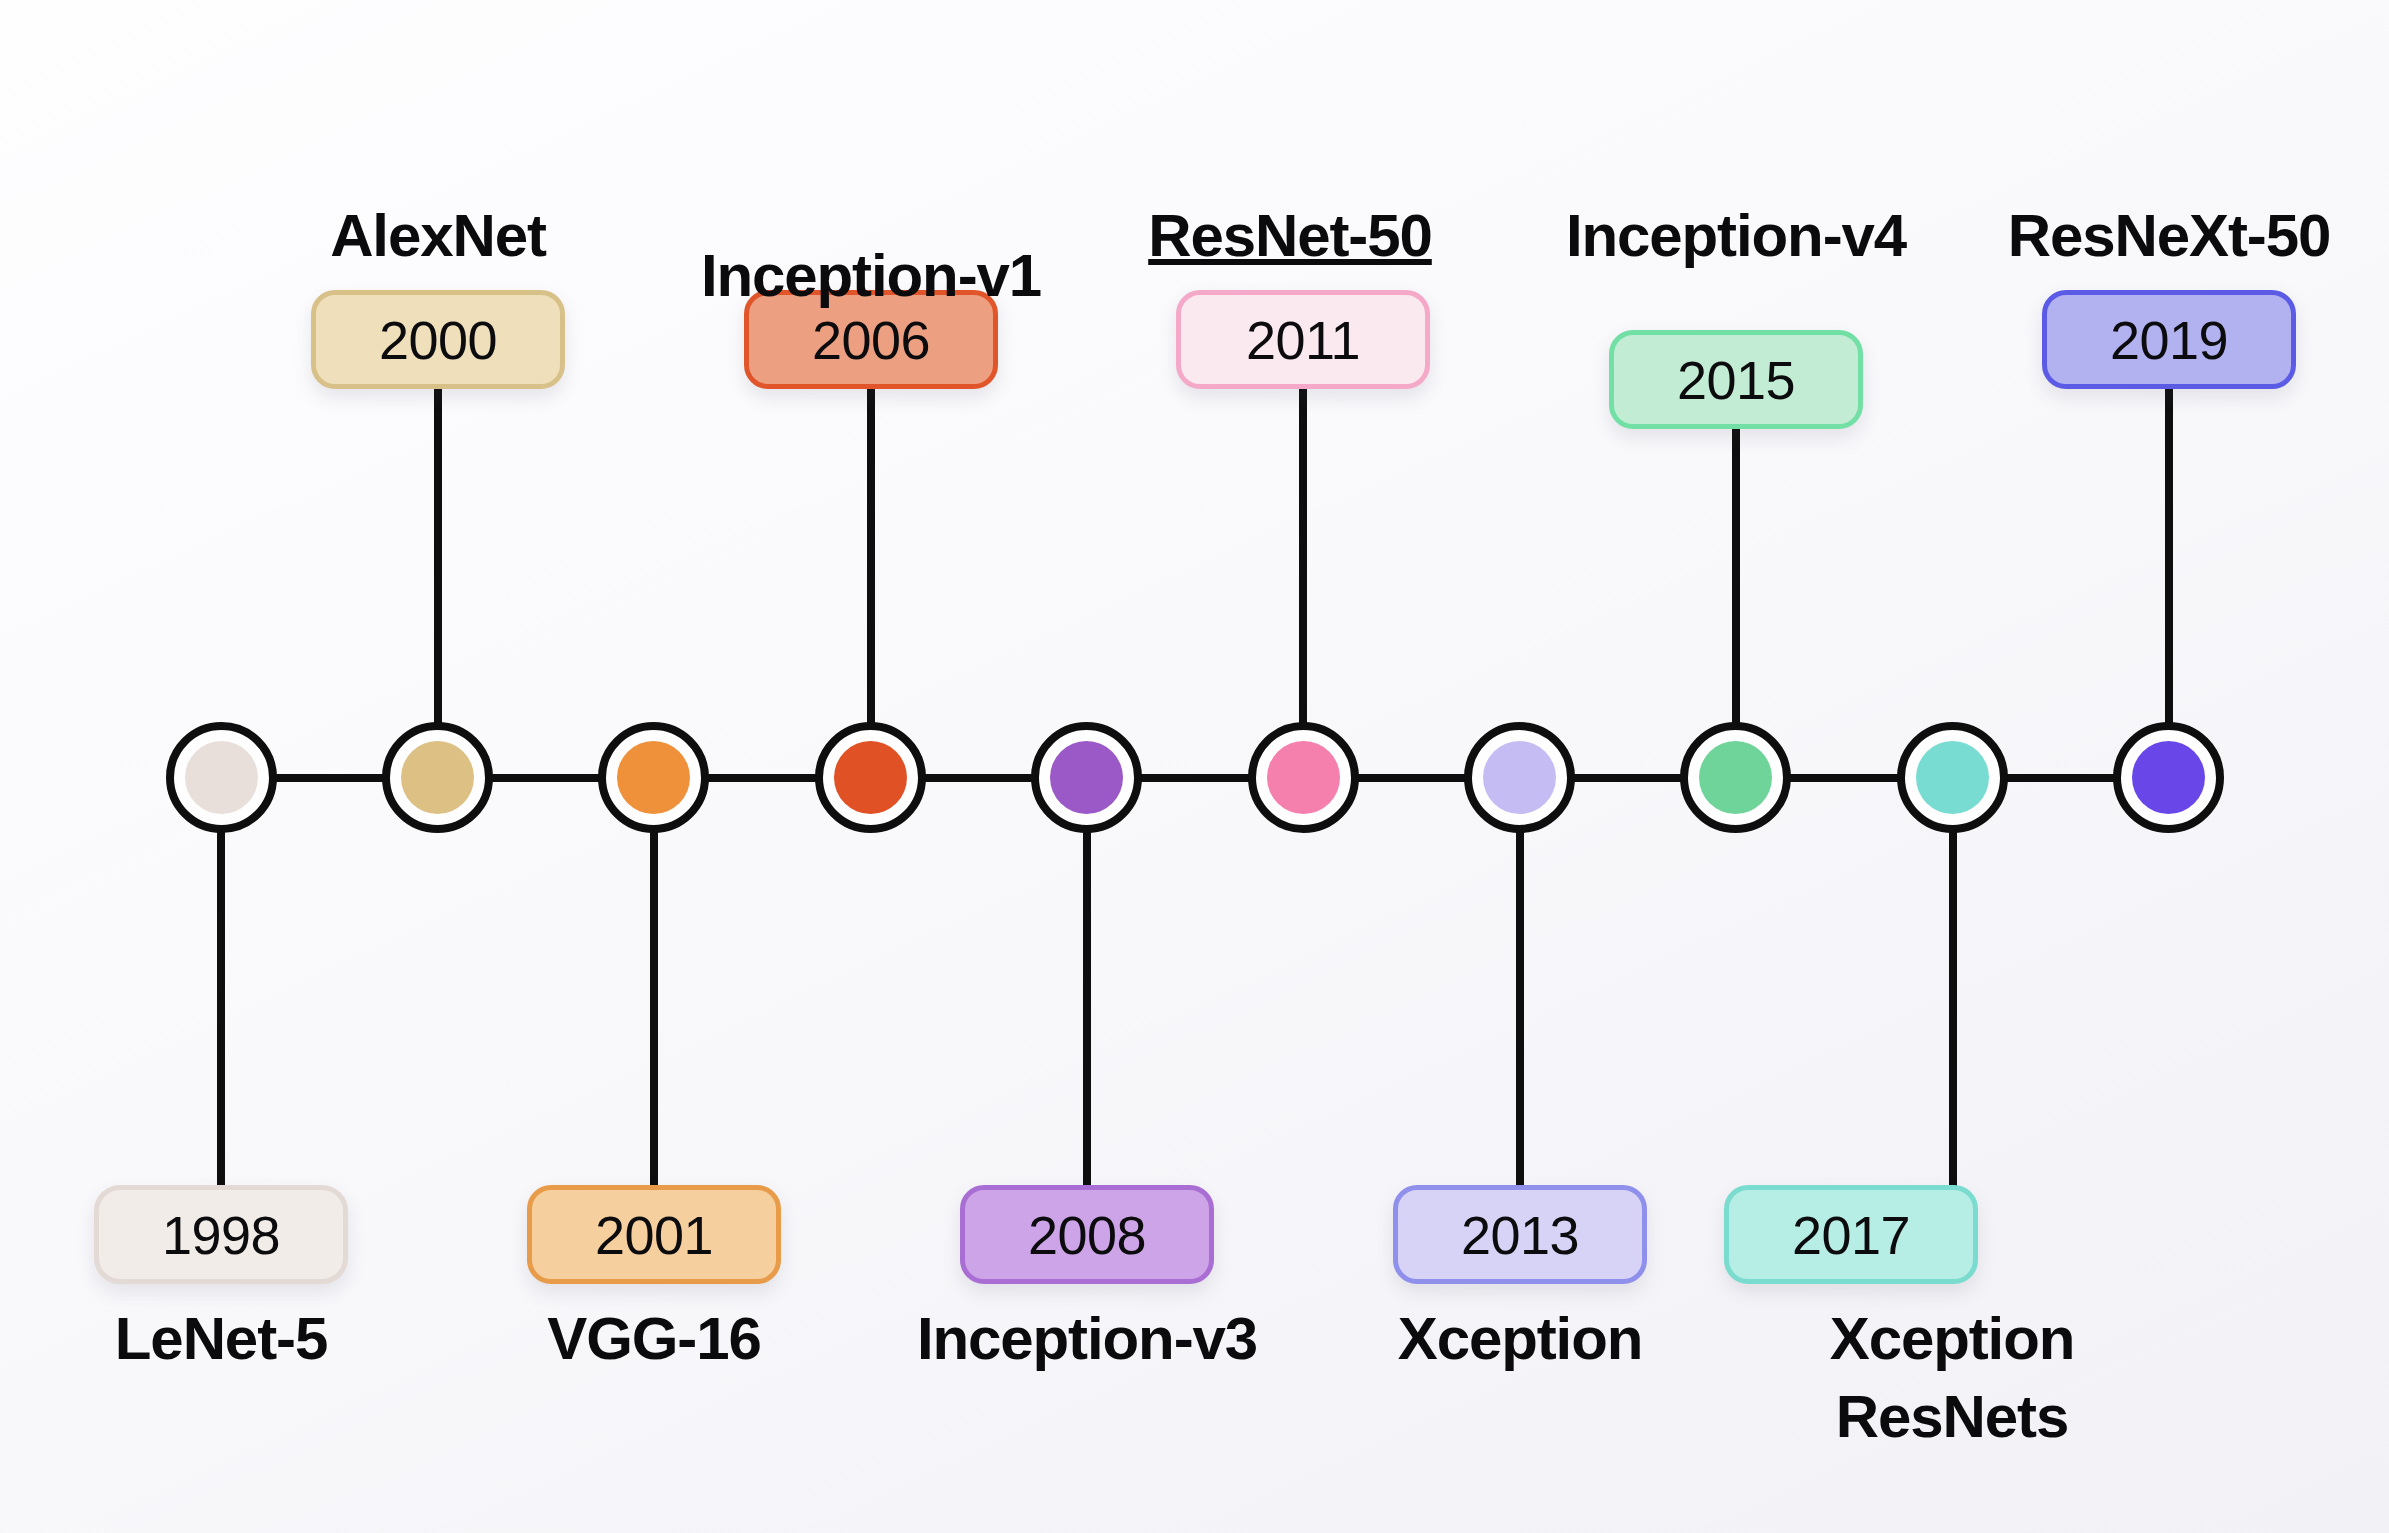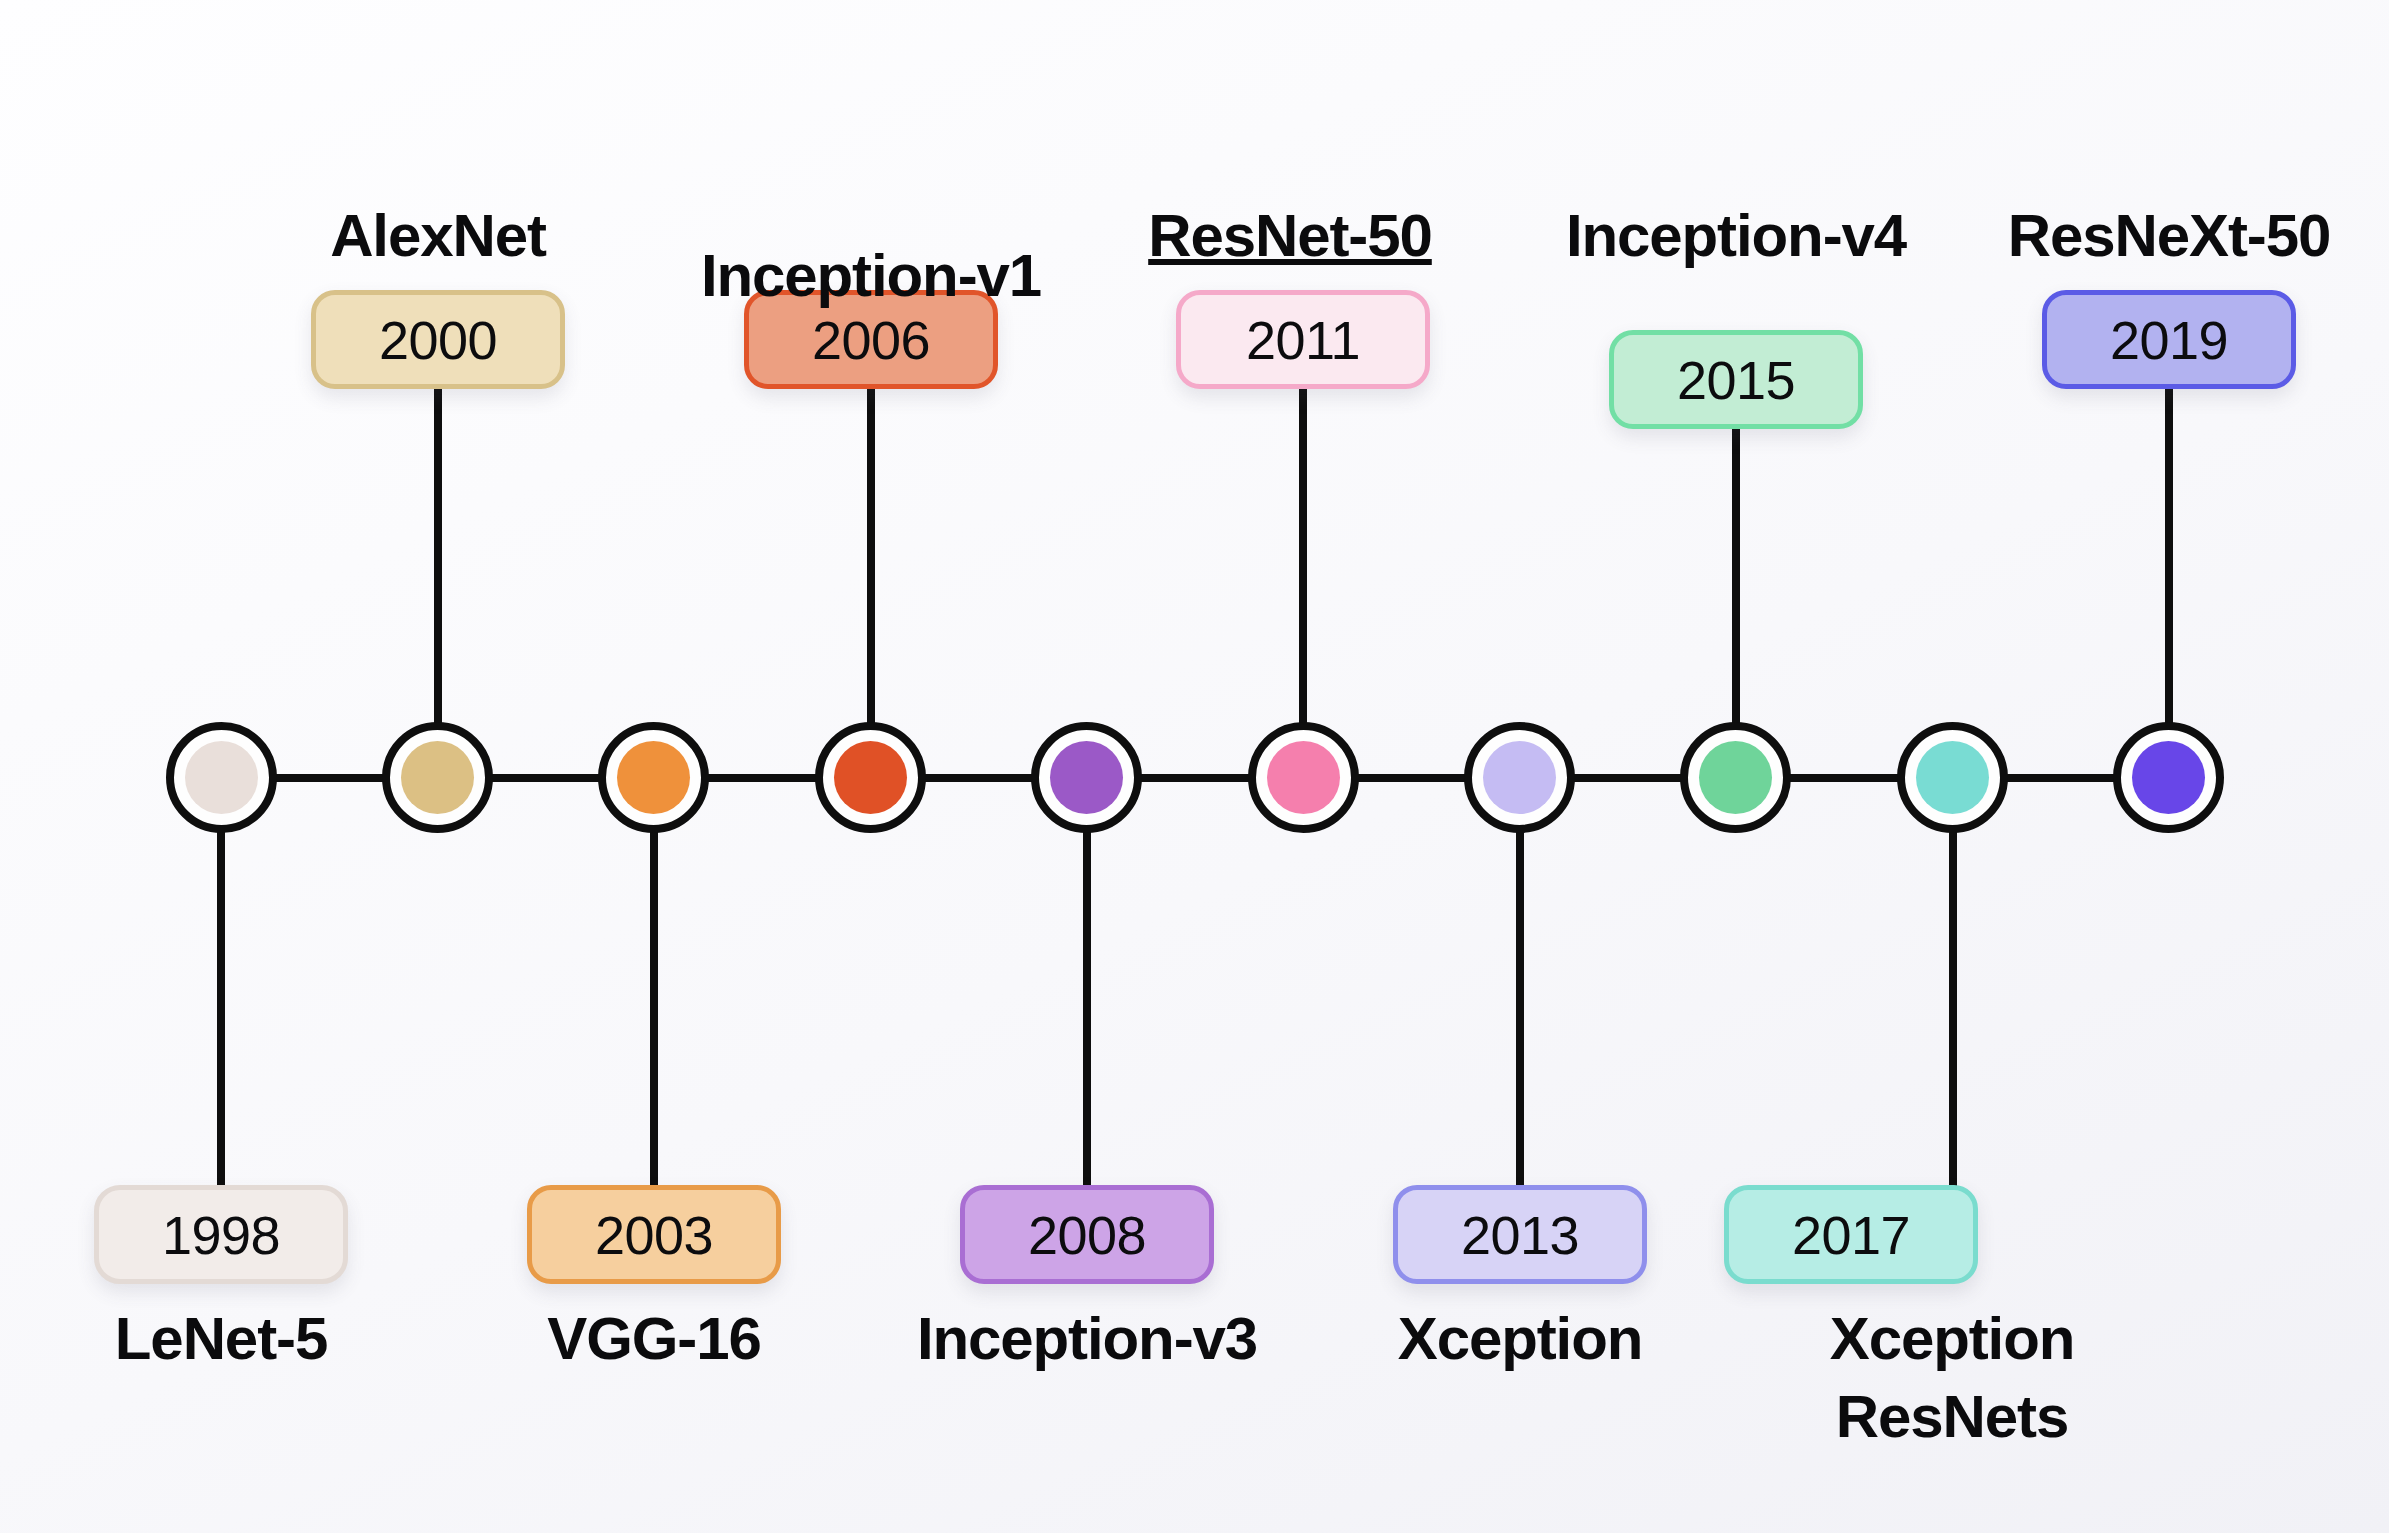--- a/index.html
+++ b/index.html
@@ -94,21 +94,21 @@
   <div class="badge" style="left: 311px; top: 290px; background: rgb(239, 223, 186); border-color: rgb(216, 193, 137);">
     <span>2000</span>
   </div>
   <div class="label" style="left:114px; top:197px;">AlexNet</div>
 
   <div class="connector" style="left:650px; top:830px; height:356px;"></div>
   <div class="node" style="left:598px; top:722px;">
     <div class="dot" style="background: rgb(239, 145, 59);"></div>
   </div>
   <div class="badge" style="left: 527px; top: 1185px; background: rgb(246, 207, 158); border-color: rgb(232, 155, 72);">
-    <span>2003</span>
+    <span>2001</span>
   </div>
   <div class="label" style="left:330px; top:1300px;">VGG-16</div>
 
   <div class="connector" style="left:867px; top:386px; height:340px;"></div>
   <div class="node" style="left:815px; top:722px;">
     <div class="dot" style="background: rgb(224, 81, 38);"></div>
   </div>
   <div class="badge" style="left: 744px; top: 290px; background: rgb(236, 159, 129); border-color: rgb(225, 85, 42);">
     <span>2006</span>
   </div>

